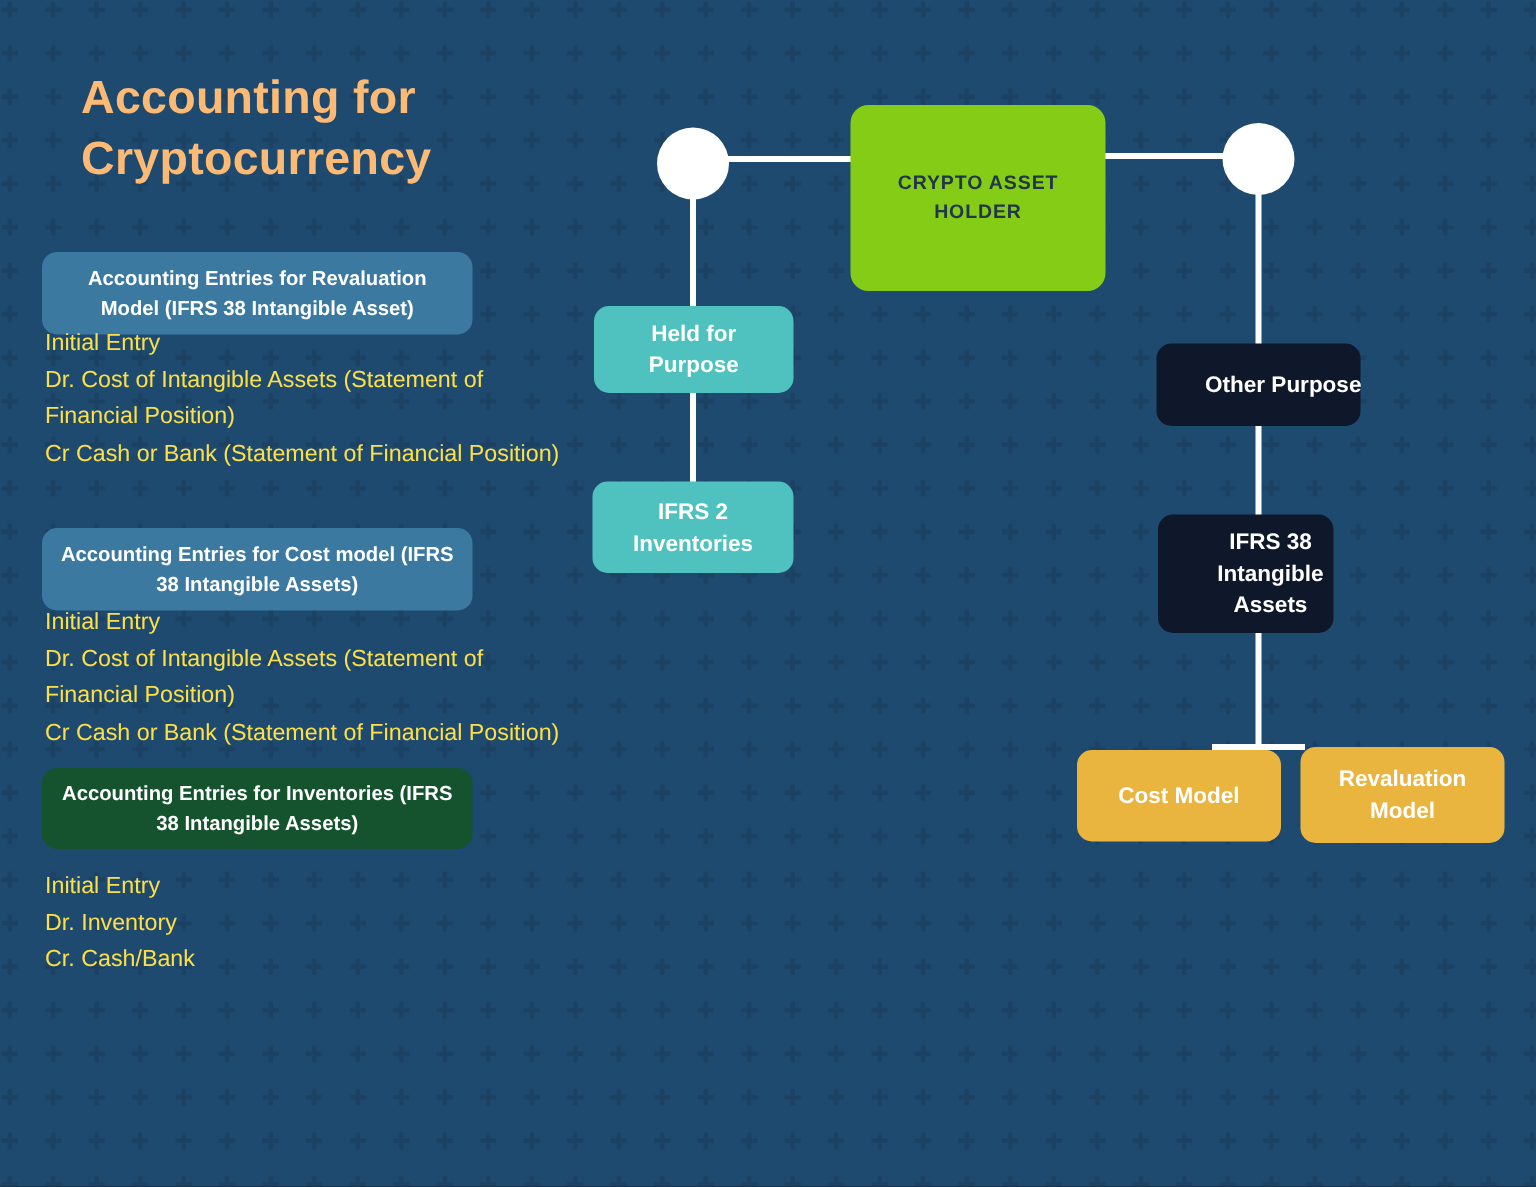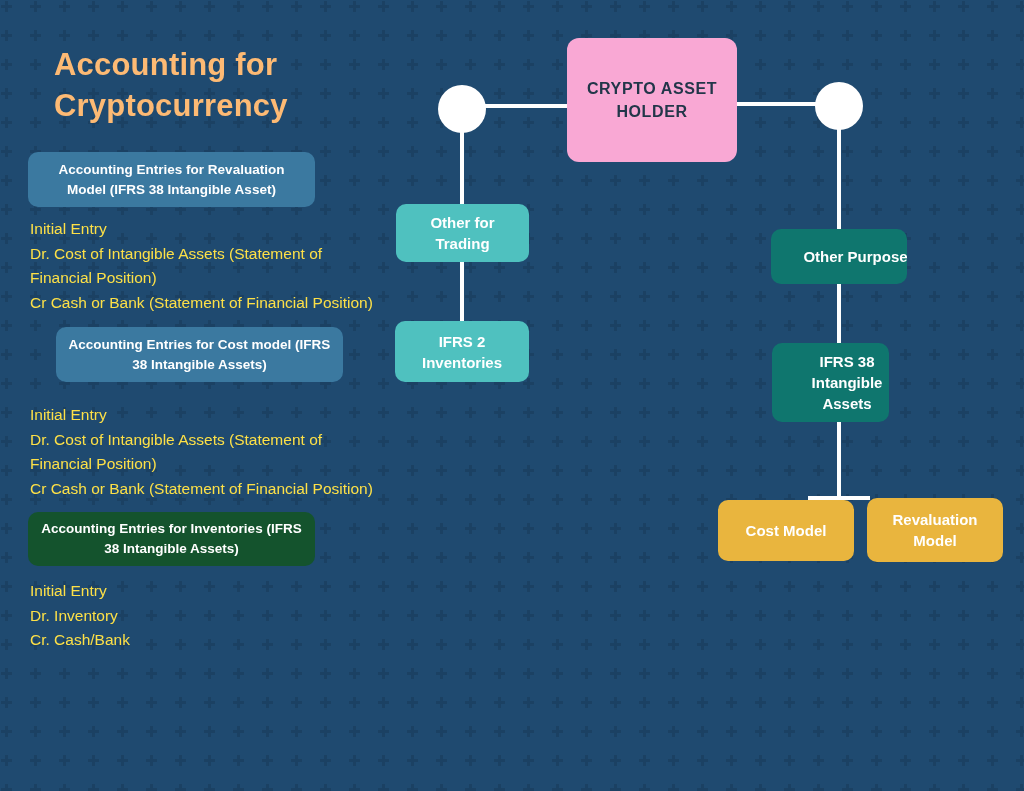--- a/index.html
+++ b/index.html
@@ -39,53 +39,53 @@
   .line { position:absolute; background:#ffffff; z-index:1; }
   .dot  { position:absolute; width:48px; height:48px; background:#ffffff;
           border-radius:50%; z-index:2; }
   .node {
     position:absolute; z-index:3; border-radius:10px; color:#ffffff;
     font-weight:700; font-size:15px; line-height:1.4;
     display:flex; align-items:center; justify-content:center;
     text-align:center; box-sizing:border-box; padding:4px 8px;
   }
   .node-teal   { background:#4fc1bf; }
-  .node-blue   { background:#0f766e;padding-left:41px; }
+  .node-blue   { background:#0f172a;padding-left:41px; }
   .node-yellow { background:#e9b53e; }
   .node-root {
-    background:#f9a8d4; color:#223649; font-size:16px;
-    letter-spacing:0.6px; line-height:1.45; border-radius:12px; padding:4px 14px;
+    background:#84cc16; color:#223649; font-size:13px;
+    letter-spacing:0.6px; line-height:1.45; border-radius:12px; padding:4px 14px;margin-top:32px;
   }
   .nowrap { white-space:nowrap; }
 </style>
 </head>
 <body>
 
 <div id="canvas">
 
   <svg class="bg-pattern" width="1024" height="791" xmlns="http://www.w3.org/2000/svg">
     <defs>
       <pattern id="plusPat" width="29" height="29" patternUnits="userSpaceOnUse">
         <path d="M5 1h3v4h4v3h-4v4H5V8H1V5h4z" fill="#1b4163"></path>
       </pattern>
     </defs>
     <rect width="1024" height="791" fill="url(#plusPat)"></rect>
   </svg>
 
   <div class="title">Accounting for Cryptocurrency</div>
 
-  <div class="hdr hdr-blue" style="top:152px; min-height:55px;">Accounting Entries for Revaluation Model (IFRS 38 Intangible Asset)</div>
+  <div class="hdr hdr-blue" style="top:168px; min-height:55px;">Accounting Entries for Revaluation Model (IFRS 38 Intangible Asset)</div>
   <div class="entries" style="top:217px;">
     <div class="entry-line">Initial Entry</div>
     <div class="entry-line">Dr. Cost of Intangible Assets (Statement of</div>
     <div class="entry-line">Financial Position)</div>
     <div class="entry-line">Cr Cash or Bank (Statement of Financial Position)</div>
   </div>
 
-  <div class="hdr hdr-blue" style="top:327px; min-height:55px;margin-left:28px;">Accounting Entries for Cost model (IFRS 38 Intangible Assets)</div>
+  <div class="hdr hdr-blue" style="top:352px; min-height:55px;">Accounting Entries for Cost model (IFRS 38 Intangible Assets)</div>
   <div class="entries" style="top:403px;">
     <div class="entry-line">Initial Entry</div>
     <div class="entry-line">Dr. Cost of Intangible Assets (Statement of</div>
     <div class="entry-line">Financial Position)</div>
     <div class="entry-line">Cr Cash or Bank (Statement of Financial Position)</div>
   </div>
 
   <div class="hdr hdr-yellow" style="top:512px; min-height:52px;">Accounting Entries for Inventories (IFRS 38 Intangible Assets)</div>
   <div class="entries" style="top:579px;">
     <div class="entry-line">Initial Entry</div>
@@ -100,21 +100,21 @@
   <div class="line" style="left:837px; top:128px; width:4px; height:102px;"></div>
   <div class="line" style="left:837px; top:284px; width:4px; height:60px;"></div>
   <div class="line" style="left:837px; top:422px; width:4px; height:78px;"></div>
   <div class="line" style="left:808px; top:496px; width:62px; height:4px;"></div>
 
   <div class="dot" style="left:438px; top:85px;"></div>
   <div class="dot" style="left:815px; top:82px;"></div>
 
   <div class="node node-root" style="left:567px; top:38px; width:170px; height:124px;">CRYPTO ASSET HOLDER</div>
 
-  <div class="node node-teal" style="left:396px; top:204px; width:133px; height:58px;">Other for Trading</div>
+  <div class="node node-teal" style="left:396px; top:204px; width:133px; height:58px;">Held for Purpose</div>
 
   <div class="node node-teal" style="left:395px; top:321px; width:134px; height:61px;">IFRS 2 Inventories</div>
 
   <div class="node node-blue nowrap" style="left:771px; top:229px; width:136px; height:55px;">Other Purpose</div>
 
   <div class="node node-blue" style="left:772px; top:343px; width:117px; height:79px;">IFRS 38 Intangible Assets</div>
 
   <div class="node node-yellow nowrap" style="left:678px; top:500px; width:136px; height:61px;margin-left:40px;">Cost Model</div>
 
   <div class="node node-yellow" style="left:867px; top:498px; width:136px; height:64px;">Revaluation Model</div>

